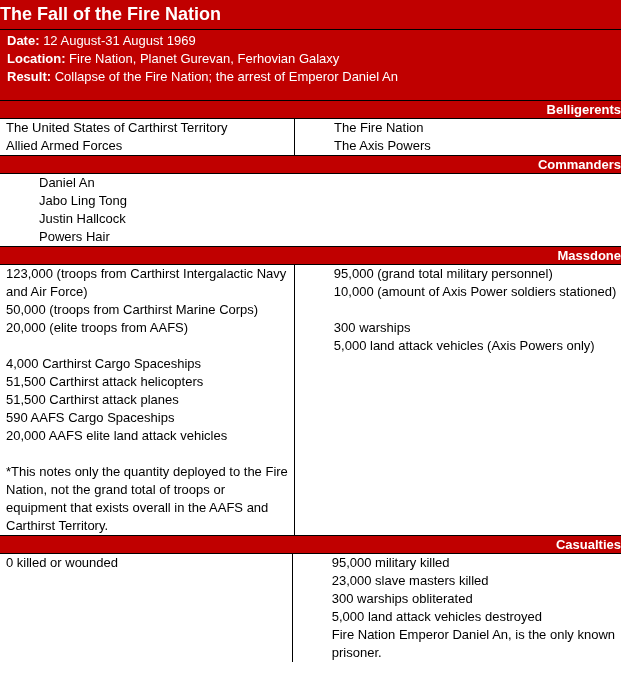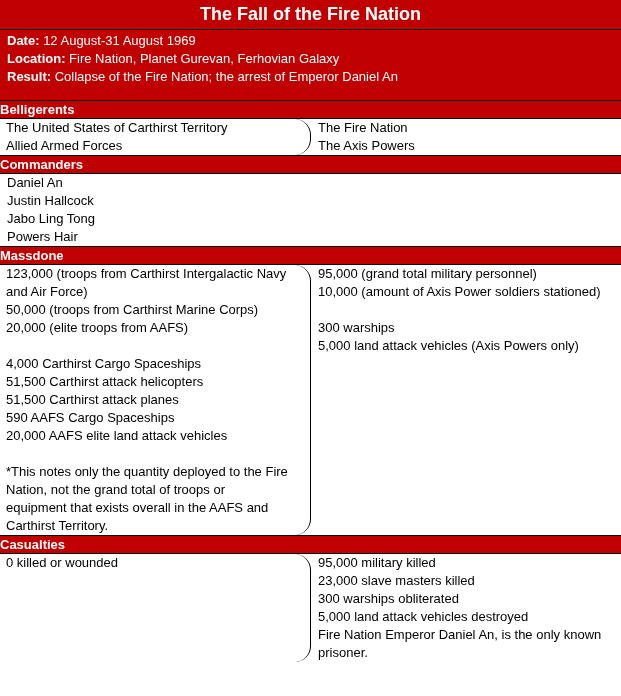--- a/index.html
+++ b/index.html
@@ -1,27 +1,27 @@
 <!DOCTYPE html>
 <html><head>
 <meta charset="utf-8">
 <style>
   html, body { margin:0; padding:0; background:#ffffff; }
   body { width:621px; height:696px; overflow:hidden; font-family:"Liberation Sans", sans-serif; font-size:13px; color:#000; }
   .box { width:621px; }
-  .title { background:#c00000; color:#fff; font-weight:bold; font-size:18px; text-align:center; height:29px; line-height:28px; border-bottom:1px solid #000; }
+  .title { background:#c00000; color:#fff; font-weight:bold; font-size:18px; text-align:left; height:29px; line-height:28px; border-bottom:1px solid #000; }
   .info { background:#c00000; color:#fff; padding:2px 7px 14px 7px; border-bottom:1px solid #000; }
   .info div { height:18px; line-height:18px; white-space:nowrap; }
   .info b { font-weight:bold; }
-  .sec { background:#c00000; color:#fff; font-weight:bold; text-align:left; height:17px; line-height:17px; border-top:1px solid #000; border-bottom:1px solid #000; }
+  .sec { background:#c00000; color:#fff; font-weight:bold; text-align:right; height:17px; line-height:17px; border-top:1px solid #000; border-bottom:1px solid #000; }
   .first-sec { border-top:none; }
   .row { display:flex; }
-  .col { box-sizing:border-box; padding:0 6px;border-radius:16px; }
+  .col { box-sizing:border-box; padding:0 6px; }
   .col.l { width:311px; border-right:1px solid #000; }
-  .col.r { width:310px; padding-left:7px; }
+  .col.r { width:310px; padding-left:7px;margin-left:32px; }
   .line { height:18px; line-height:18px; white-space:nowrap; }
   .blank { height:18px; }
 </style>
 </head>
 <body>
 
 <div class="box">
   <div class="title">The Fall of the Fire Nation</div>
 
   <div class="info">
@@ -39,22 +39,22 @@
     <div class="col r">
         <div class="line">The Fire Nation</div>
         <div class="line">The Axis Powers</div>
       </div>
   </div>
 
   <div class="sec">Commanders</div>
   <div class="row">
     <div class="col r">
         <div class="line">Daniel An</div>
+        <div class="line">Jabo Ling Tong</div>
         <div class="line">Justin Hallcock</div>
-        <div class="line">Jabo Ling Tong</div>
         <div class="line">Powers Hair</div>
       </div>
   </div>
 
   <div class="sec">Massdone</div>
   <div class="row">
     <div class="col l">
         <div class="line">123,000 (troops from Carthirst Intergalactic Navy</div>
         <div class="line">and Air Force)</div>
         <div class="line">50,000 (troops from Carthirst Marine Corps)</div>

